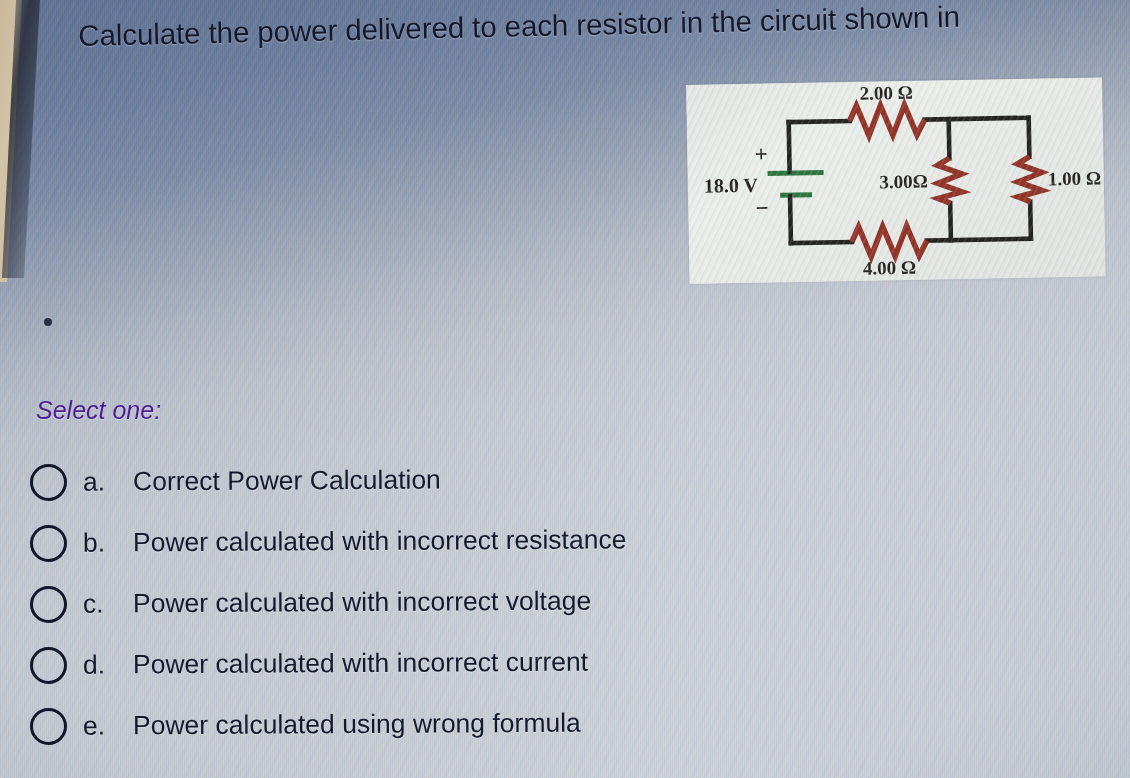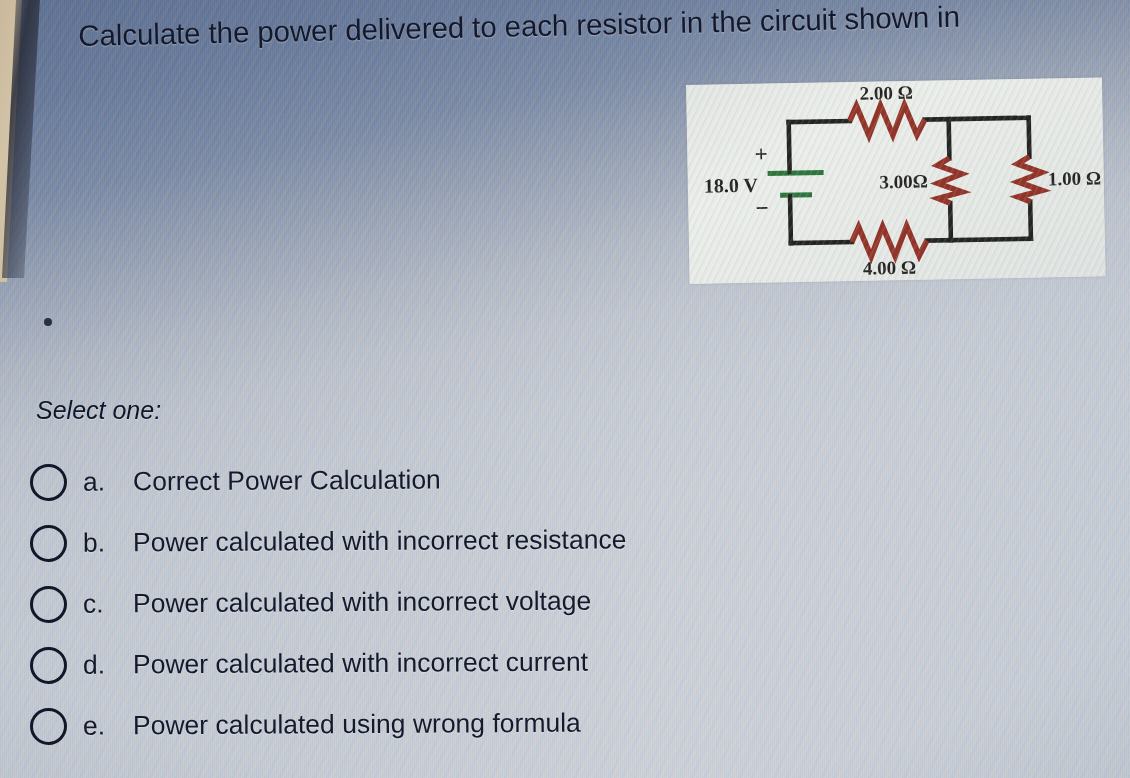--- a/index.html
+++ b/index.html
@@ -139,21 +139,21 @@
     background: #1b2136;
     opacity: 0.9;
   }
 
   #select-one {
     position: absolute;
     left: 36px;
     top: 396px;
     font-size: 25px;
     font-style: italic;
-    color: #0f172a;
+    color: #4c1d95;
     text-shadow: 0 1px 1.2px rgba(255,255,255,0.35);
   }
 
   
   #options {
     position: absolute;
     left: 30px;
     top: 452px;
     width: 960px;
   }

